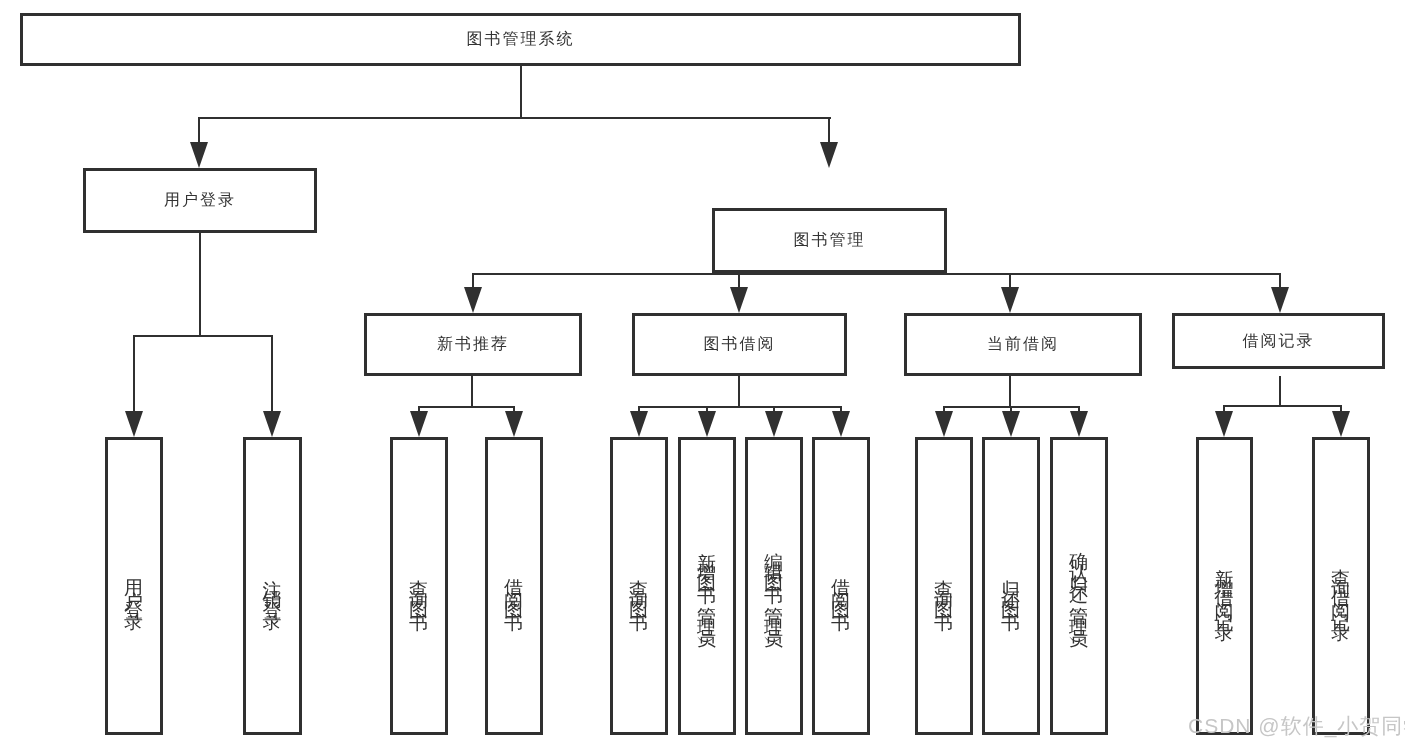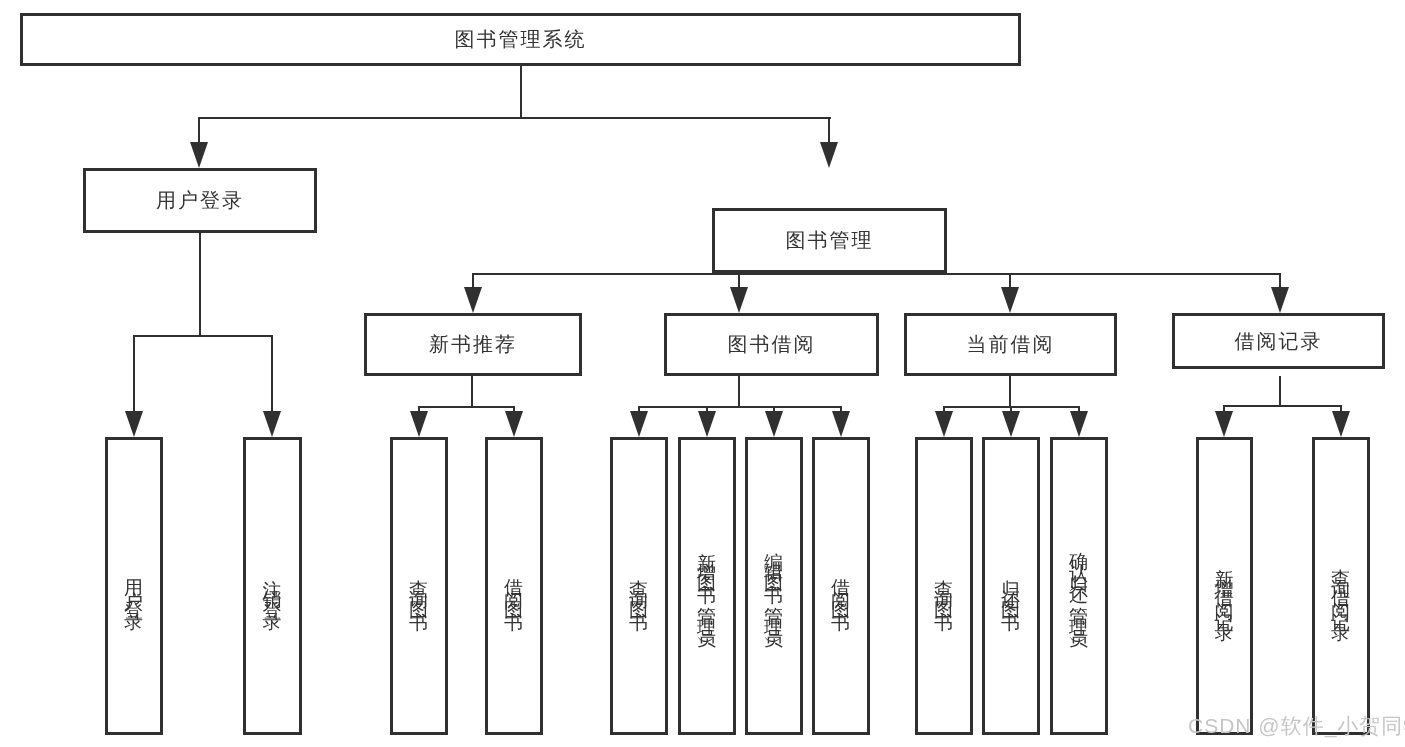--- a/index.html
+++ b/index.html
@@ -13,21 +13,21 @@
   }
   .stage { position:absolute; left:0; top:0; width:1405px; height:747px; }
   .box {
     position:absolute;
     box-sizing:border-box;
     border:3px solid #303030;
     background:#ffffff;
     display:flex;
     align-items:center;
     justify-content:center;
-    font-size:20px;
+    font-size:16px;
     letter-spacing:2px;
     color:#333333;
     z-index:2;
   }
   .leaf { font-size:19px; letter-spacing:0; }
   .vtext {
     writing-mode:vertical-rl;
     text-orientation:mixed;
     letter-spacing:11px;
     line-height:1;
@@ -123,24 +123,24 @@
   <div class="box" style="left:83px;top:168px;width:234px;height:65px;">
     <span>用户登录</span>
   </div>
   <div class="box" style="left:712px;top:168px;width:235px;height:65px;margin-top:40px;">
     <span>图书管理</span>
   </div>
 
   <div class="box" style="left:364px;top:313px;width:218px;height:63px;">
     <span>新书推荐</span>
   </div>
-  <div class="box" style="left:632px;top:313px;width:215px;height:63px;margin-left:32px;">
+  <div class="box" style="left:632px;top:313px;width:215px;height:63px;">
     <span>图书借阅</span>
   </div>
-  <div class="box" style="left:904px;top:313px;width:213px;height:63px;">
+  <div class="box" style="left:904px;top:313px;width:238px;height:63px;">
     <span>当前借阅</span>
   </div>
   <div class="box" style="left:1172px;top:313px;width:213px;height:56px;">
     <span>借阅记录</span>
   </div>
 
   <div class="box leaf" style="left:105px;top:437px;width:58px;height:298px;">
     <span class="vtext">用户登录</span>
   </div>
   <div class="box leaf" style="left:243px;top:437px;width:59px;height:298px;">

